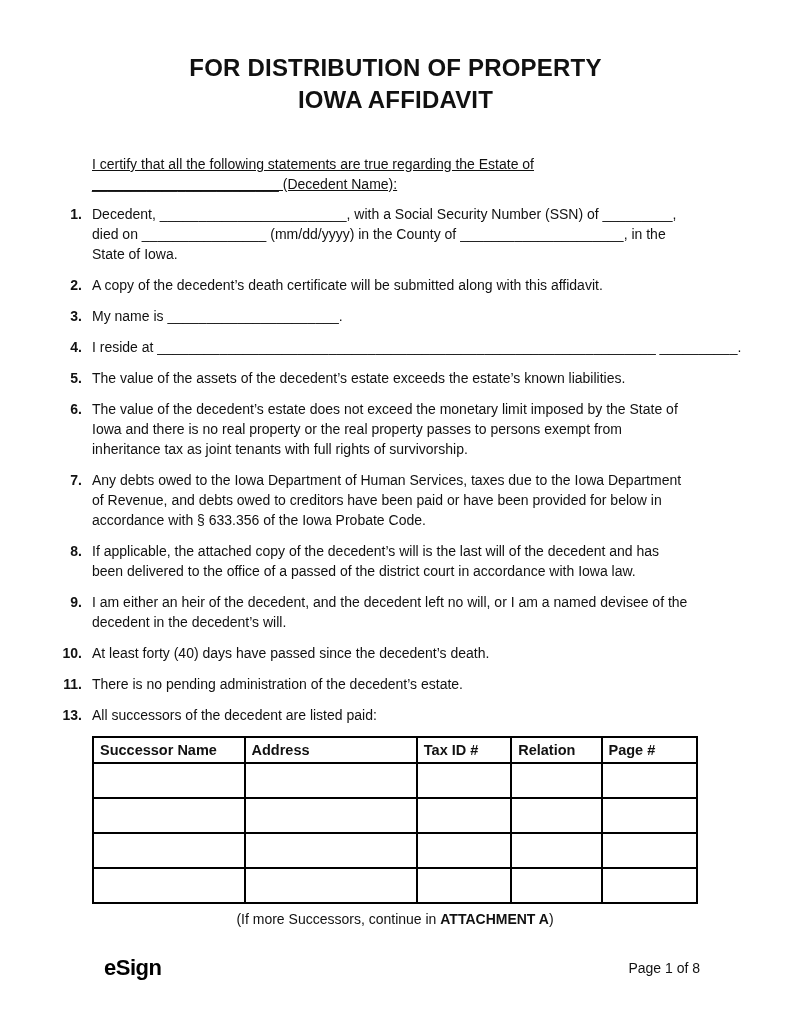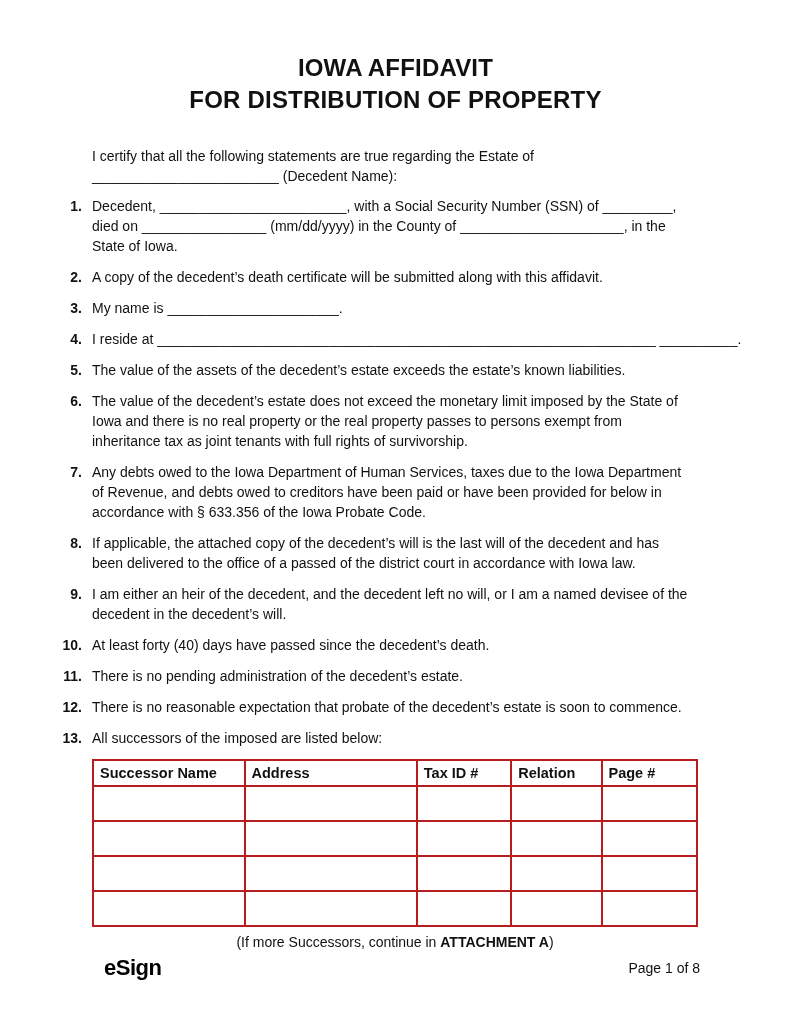--- a/index.html
+++ b/index.html
@@ -21,24 +21,25 @@
     letter-spacing: 0.2px;
     color: #111;
   }
   .content {
     position: absolute;
     left: 70px;
     top: 138px;
     width: 660px;
   }
   .intro {
-    margin: 8px 0 10px 22px;
+    margin: 16px 0 10px 22px;
     font-size: 14px;
     line-height: 20px;
     white-space: pre;
+    text-decoration: underline;
   }
   ol.items { list-style: none; margin: 0; padding: 0; }
   .item {
     position: relative;
     margin: 0 0 11px 22px;
     font-size: 14px;
     line-height: 20px;
   }
   .item .num {
     position: absolute;
@@ -48,21 +49,21 @@
     white-space: nowrap;
   }
   .item .txt { white-space: pre; display: block; }
   table.successors {
     border-collapse: collapse;
     margin-left: 22px;
     width: 606px;
     table-layout: fixed;
   }
   table.successors th, table.successors td {
-    border: 2px solid #b91c1c;
+    border: 2px solid #000000;
     padding: 2px 6px;
     font-size: 14.5px;
     text-align: left;
     vertical-align: middle;
   }
   table.successors th { font-weight: bold; height: 20px; }
   table.successors td { height: 29px; }
   .col-name { width: 146px; }
   .col-address { width: 166px; }
   .col-taxid { width: 91px; }
@@ -93,22 +94,22 @@
   }
   .page-indicator { font-size: 14px; color: #111; }
   .bold { font-weight: bold; }
 </style>
 </head>
 <body>
 
 <div class="page">
 
   <div class="doc-title">
+    <div>FOR DISTRIBUTION OF PROPERTY</div>
     <div>IOWA AFFIDAVIT</div>
-    <div>FOR DISTRIBUTION OF PROPERTY</div>
   </div>
 
   <div class="content">
     <p class="intro">I certify that all the following statements are true regarding the Estate of
 ________________________ (Decedent Name):</p>
 
     <ol class="items">
   <li class="item">
     <span class="num">1.</span>
     <span class="txt">Decedent, ________________________, with a Social Security Number (SSN) of _________,
@@ -165,28 +166,24 @@
   <li class="item">
     <span class="num">10.</span>
     <span class="txt">At least forty (40) days have passed since the decedent’s death.</span>
   </li>
 
   <li class="item">
     <span class="num">11.</span>
     <span class="txt">There is no pending administration of the decedent’s estate.</span>
   </li>
 
-  <li class="item">
-    <span class="num">12.</span>
-    <span class="txt">There is no reasonable expectation that probate of the decedent’s estate is soon to commence.</span>
-  </li>
 
   <li class="item">
     <span class="num">13.</span>
-    <span class="txt">All successors of the imposed are listed below:</span>
+    <span class="txt">All successors of the decedent are listed paid:</span>
   </li>
 </ol>
 
     <table class="successors">
       <colgroup>
         <col class="col-name">
           <col class="col-address">
           <col class="col-taxid">
           <col class="col-relation">
           <col class="col-phone">

